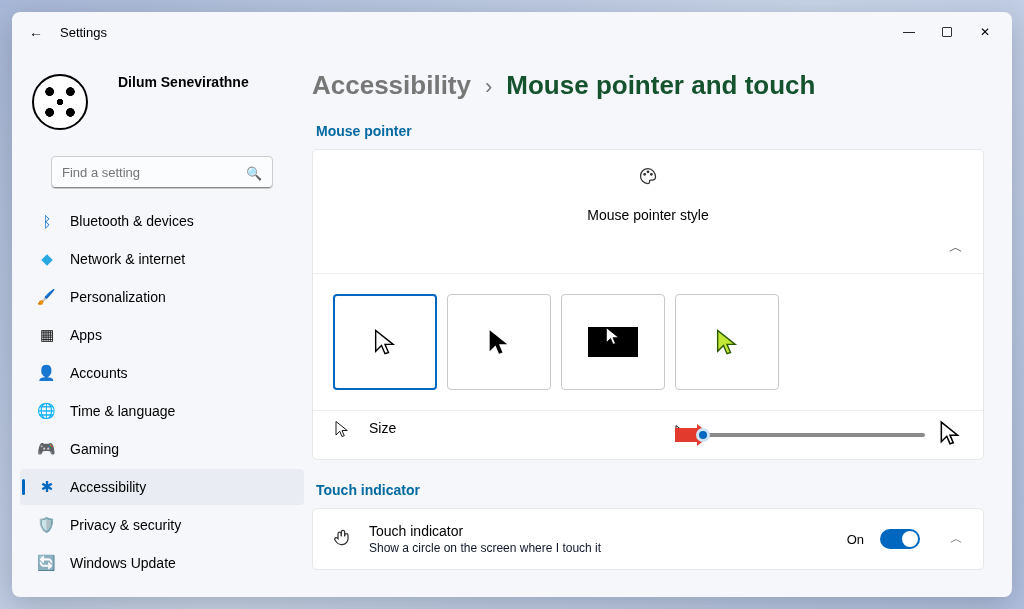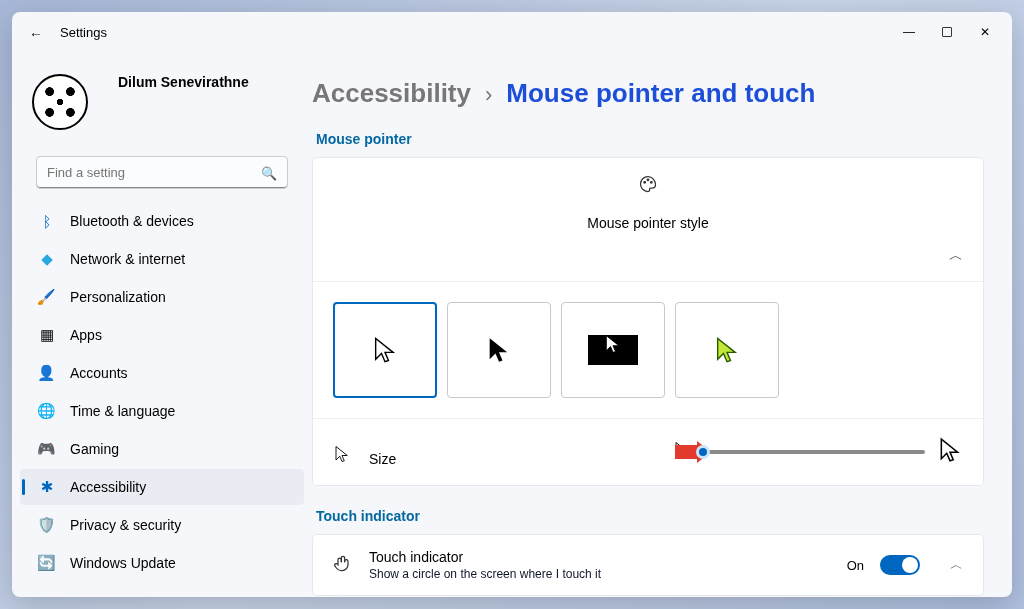--- a/index.html
+++ b/index.html
@@ -16,43 +16,43 @@
 .profile { display:flex; align-items:flex-start; gap:30px; padding:10px 12px 18px;}
 .avatar { width:56px; height:56px; border-radius:50%; background:#fff; border:2px solid #000; position:relative; overflow:hidden;}
 .avatar::before{content:"";position:absolute;inset:0;background:
 radial-gradient(circle at 30% 30%, #000 8%, transparent 9%),
 radial-gradient(circle at 70% 30%, #000 8%, transparent 9%),
 radial-gradient(circle at 30% 70%, #000 8%, transparent 9%),
 radial-gradient(circle at 70% 70%, #000 8%, transparent 9%),
 radial-gradient(circle at 50% 50%, #000 8%, transparent 9%);
 }
 .username { font-size:14px; font-weight:600;}
-.search { margin:6px 16px 12px; position:relative;}
+.search { margin:6px 31px 12px; position:relative;}
 .search input { width:100%; padding:8px 34px 8px 10px; border:1px solid #ccc; border-radius:4px; background:#fbfcfd; font-size:13px; box-shadow: inset 0 -1px 0 #888;}
 .search .mag { position:absolute; right:10px; top:50%; transform:translateY(-50%); font-size:13px; color:#555;}
 .nav-item { display:flex; align-items:center; gap:14px; padding:9px 18px; border-radius:4px; cursor:pointer; font-size:14px; position:relative;}
 .nav-item.active { background:#e9edf3; }
 .nav-item.active::before { content:""; position:absolute; left:2px; top:50%; transform:translateY(-50%); width:3px; height:16px; background:#0067c0; border-radius:2px;}
 .nav-icon { width:18px; height:18px; display:flex; align-items:center; justify-content:center; font-size:15px;}
 .main { flex:1; padding:10px 28px 0 0; overflow-y:auto; }
 .breadcrumb { display:flex; align-items:baseline; gap:14px; padding:8px 0 18px 0;}
 .crumb-parent { font-size:26px; font-weight:600; color:#777;}
 .crumb-sep { font-size:22px; color:#777;}
-.crumb-current { font-size:26px; font-weight:600; color:#1d4ed8;margin-top:8px;}
+.crumb-current { font-size:26px; font-weight:600; color:#14532d;}
 .section-title { font-size:14px; font-weight:600; margin:4px 0 10px 4px; color:#0369a1;}
 .card { background:#fff; border:1px solid #e6e7ea; border-radius:5px; margin-bottom:22px;}
 .card-header { display:flex; align-items:center; padding:16px 20px; gap:16px; border-bottom:1px solid #eceef1;flex-direction:column;}
 .card-header .chev { margin-left:auto; font-size:14px; color:#555;}
 .card-body { padding:20px; position:relative;}
 .style-row { display:flex; gap:10px;}
 .style-opt { width:104px; height:96px; border:1px solid #c8c9cc; border-radius:4px; display:flex; align-items:center; justify-content:center; background:#fff; cursor:pointer;}
 .style-opt.sel { border:2px solid #0067c0;}
 .cursor-svg { width:28px; height:28px; display:block;}
 .inv-box { width:50px; height:30px; background:#000; display:flex; align-items:center; justify-content:center; position:relative;}
-.size-row { display:flex; align-items:flex-end; padding:18px 20px; gap:18px; border-top:1px solid #eceef1;}
+.size-row { display:flex; align-items:flex-start; padding:9px 20px; gap:18px; border-top:1px solid #eceef1;}
 .slider { flex:1; display:flex; align-items:center; gap:12px; margin-left:auto; max-width:290px;}
 .slider .track { flex:1; height:4px; background:#8a8a8a; border-radius:2px; position:relative;}
 .slider .thumb { position:absolute; left:0; top:50%; transform:translate(-50%,-50%); width:14px; height:14px; border-radius:50%; background:#0067c0; border:3px solid #cfe4f8;}
 .touch-card .row1 { display:flex; align-items:center; padding:14px 20px; gap:16px;}
 .touch-desc .t1 { font-size:14px;}
 .touch-desc .t2 { font-size:12px; color:#0f172a; margin-top:2px;}
 .spacer { flex:1;}
 .on-label { font-size:13px; margin-right:0;}
 .toggle { width:40px; height:20px; background:#0067c0; border-radius:10px; position:relative; cursor:pointer;}
 .toggle::after { content:""; position:absolute; right:2px; top:2px; width:16px; height:16px; border-radius:50%; background:#fff;}

